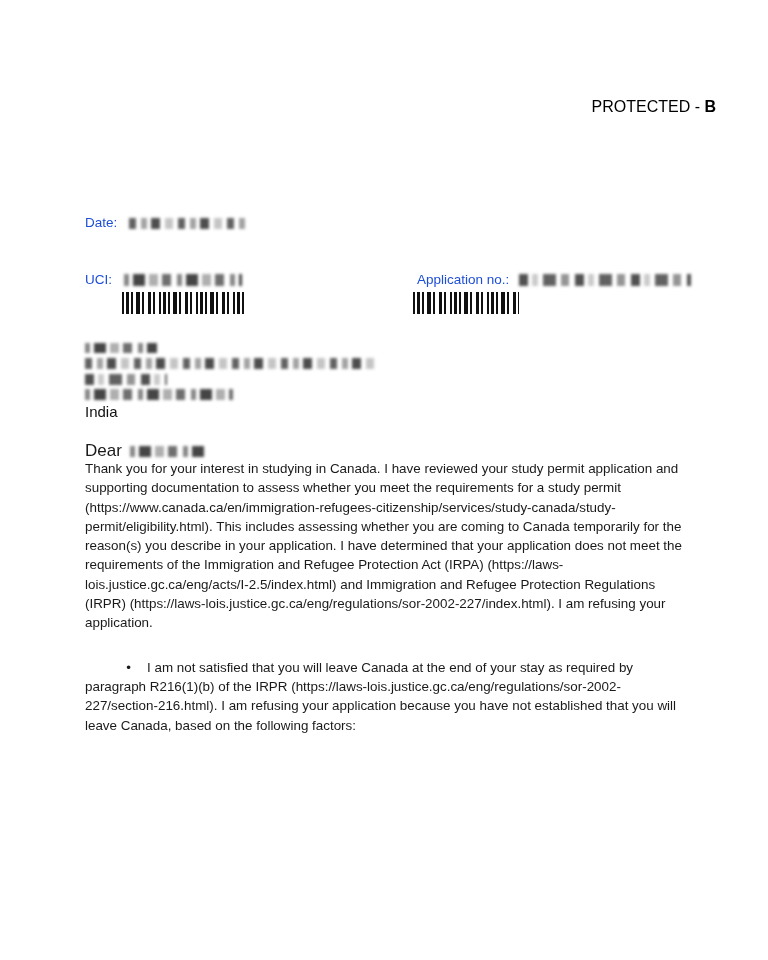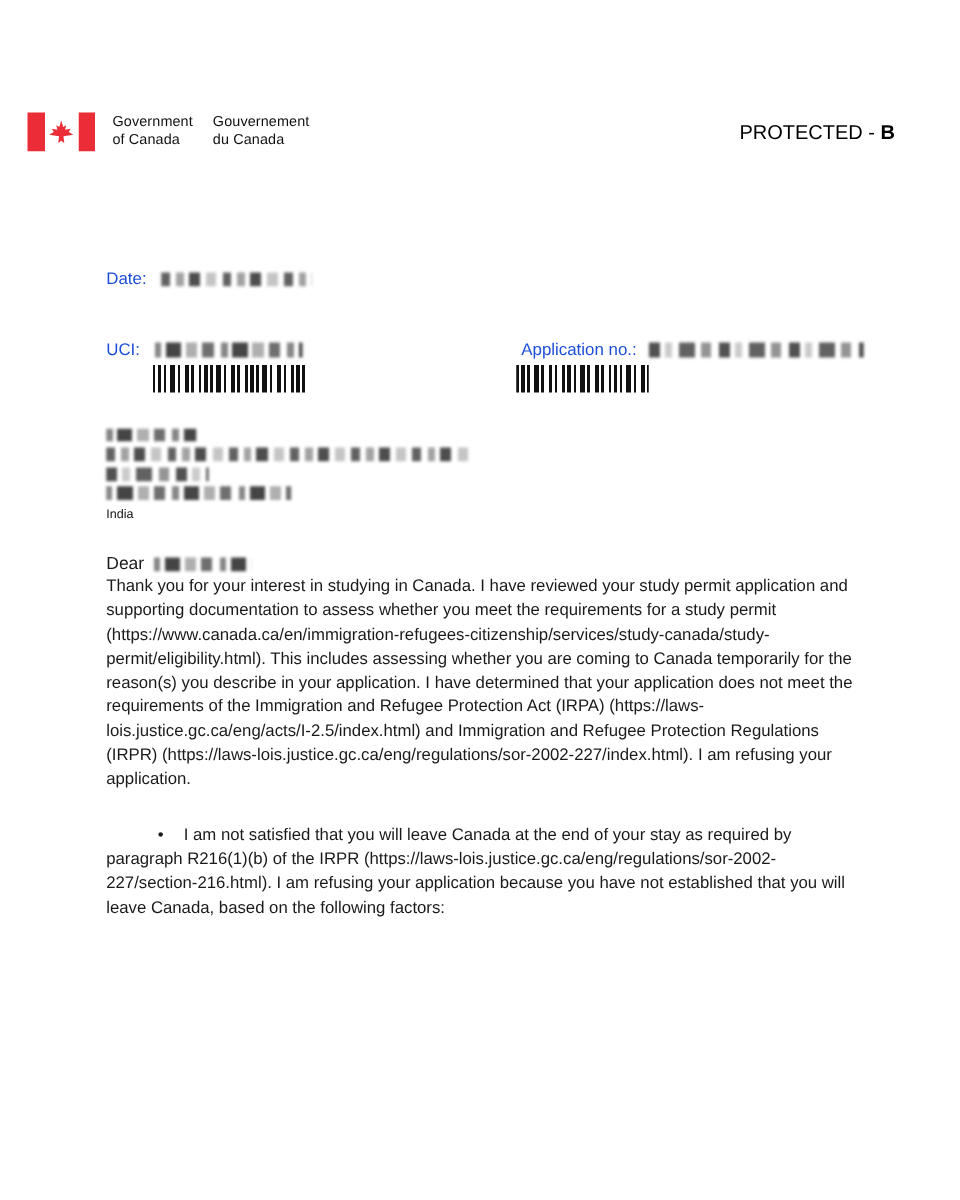--- a/index.html
+++ b/index.html
@@ -198,31 +198,31 @@
   
   .address {
     position: absolute;
     left: 85px;
     top: 340px;
     font-size: 13.5px;
     line-height: 15.5px;
   }
   .address .aline { height: 15.5px; display: block; }
   .address .country {
-    font-size: 10px;
+    font-size: 15px;
     line-height: 17px;
     color: #111;
     padding-top: 1px;
   }
 
   .salutation {
     position: absolute;
     left: 85px;
     top: 442px;
-    font-size: 14px;
+    font-size: 17px;
     line-height: 17px;
     white-space: nowrap;
   }
 
   
   .body-text {
     position: absolute;
     left: 85px;
     top: 459px;
     width: 600px;
@@ -246,39 +246,20 @@
   }
   .spacer-gap { height: 6px; }
 </style>
 </head>
 <body>
 
 <div class="page">
 
   <div class="header">
 
-    <div class="wordmark">
-      <div class="flag">
-        <div class="bar left"></div>
-        <div class="bar right"></div>
-        <svg class="leaf" viewBox="0 0 100 100">
-          <path fill="#EA2D37" d="M50 6 L57 30 L68 24 L64 40 L84 36 L77 48 L94 58 L58 64 L61 88 L50 80 L39 88 L42 64 L6 58 L23 48 L16 36 L36 40 L32 24 L43 30 Z"></path>
-        </svg>
-      </div>
-      <div class="wm-text">
-        <div class="wm-col">
-          <div>Government</div>
-          <div>of Canada</div>
-        </div>
-        <div class="wm-col">
-          <div>Gouvernement</div>
-          <div>du Canada</div>
-        </div>
-      </div>
-    </div>
 
     <div class="protected"><span>PROTECTED - </span><b>B</b></div>
   </div>
 
   <div class="field" style="left:85px; top:214px;">
     <span class="label">Date:</span><span class="redact" style="width:120px; height:11px; margin-left:6px;"></span>
   </div>
 
   <div class="field" style="left:85px; top:271px;">
     <span class="label">UCI:</span><span class="redact v2" style="width:118px; height:12px; margin-left:6px;"></span>

